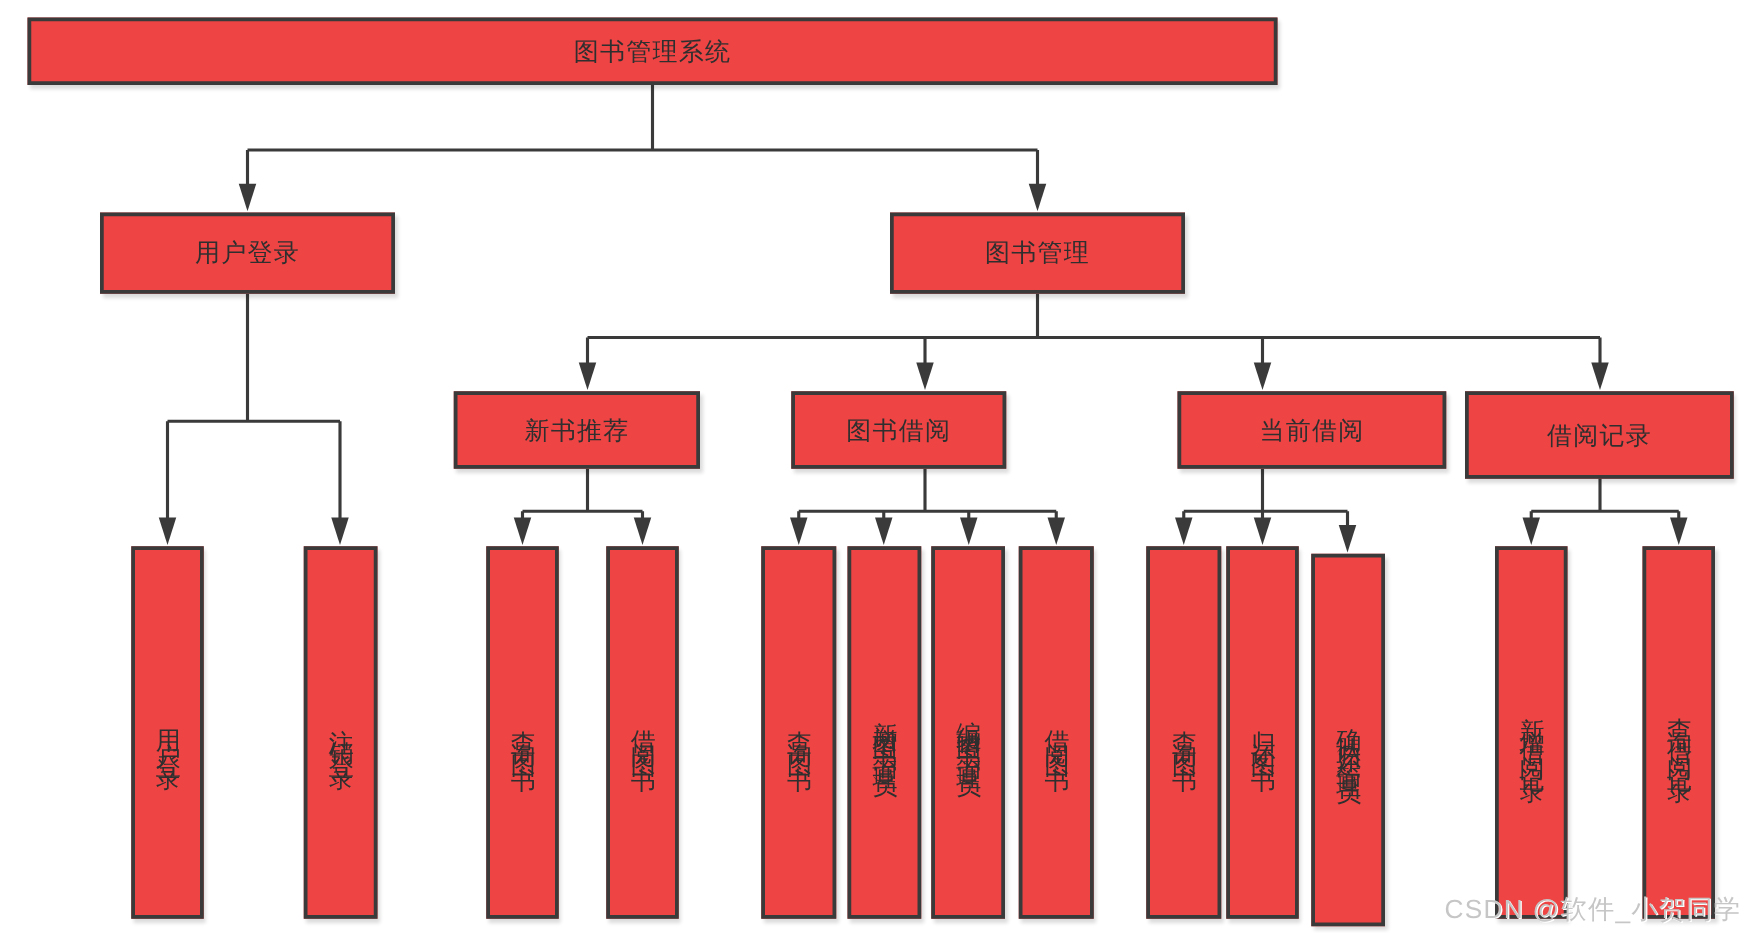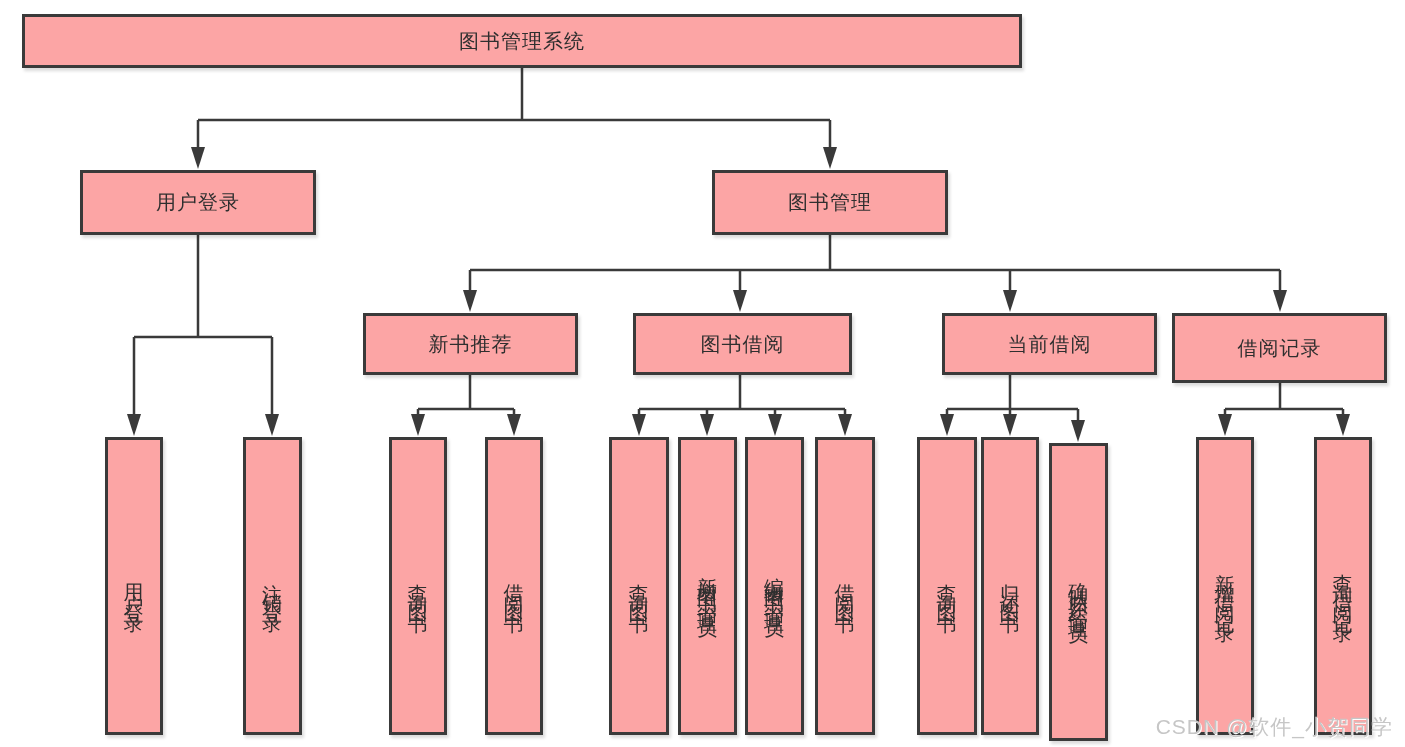--- a/index.html
+++ b/index.html
@@ -18,21 +18,21 @@
   svg.connectors {
     position: absolute;
     left: 0; top: 0;
     width: 1405px;
     height: 747px;
     pointer-events: none;
   }
   .node {
     position: absolute;
     box-sizing: border-box;
-    background: #fca5a5;
+    background: #ef4444;
     border: 3px solid #3a3a3a;
     display: flex;
     align-items: center;
     justify-content: center;
     color: #2f2f2f;
     font-size: 20px;
     letter-spacing: 1px;
     box-shadow: 2px 3px 3px rgba(0,0,0,0.14);
     white-space: nowrap;
   }
@@ -100,22 +100,22 @@
       <polygon points="1218,414 1232,414 1225,436"></polygon>
       <polygon points="1336,414 1350,414 1343,436"></polygon>
     </g>
   </svg>
 
   <div class="node" style="left:22px; top:14px; width:1000px; height:54px;">图书管理系统</div>
 
   <div class="node" style="left:80px; top:170px; width:236px; height:65px;">用户登录</div>
   <div class="node" style="left:712px; top:170px; width:236px; height:65px;text-align:right;">图书管理</div>
 
-  <div class="node" style="left:363px; top:313px; width:215px; height:62px;">新书推荐</div>
-  <div class="node" style="left:633px; top:313px; width:219px; height:62px;">图书借阅</div>
+  <div class="node" style="left:363px; top:313px; width:197px; height:62px;">新书推荐</div>
+  <div class="node" style="left:633px; top:313px; width:172px; height:62px;">图书借阅</div>
   <div class="node" style="left:942px; top:313px; width:215px; height:62px;">当前借阅</div>
   <div class="node" style="left:1172px; top:313px; width:215px; height:70px;">借阅记录</div>
 
   <div class="node vnode" style="left:105px; top:437px; width:58px; height:298px;">用户登录</div>
   <div class="node vnode" style="left:243px; top:437px; width:59px; height:298px;">注销登录</div>
 
   <div class="node vnode" style="left:389px; top:437px; width:58px; height:298px;">查询图书</div>
   <div class="node vnode" style="left:485px; top:437px; width:58px; height:298px;">借阅图书</div>
 
   <div class="node vnode" style="left:609px; top:437px; width:60px; height:298px;">查询图书</div>

